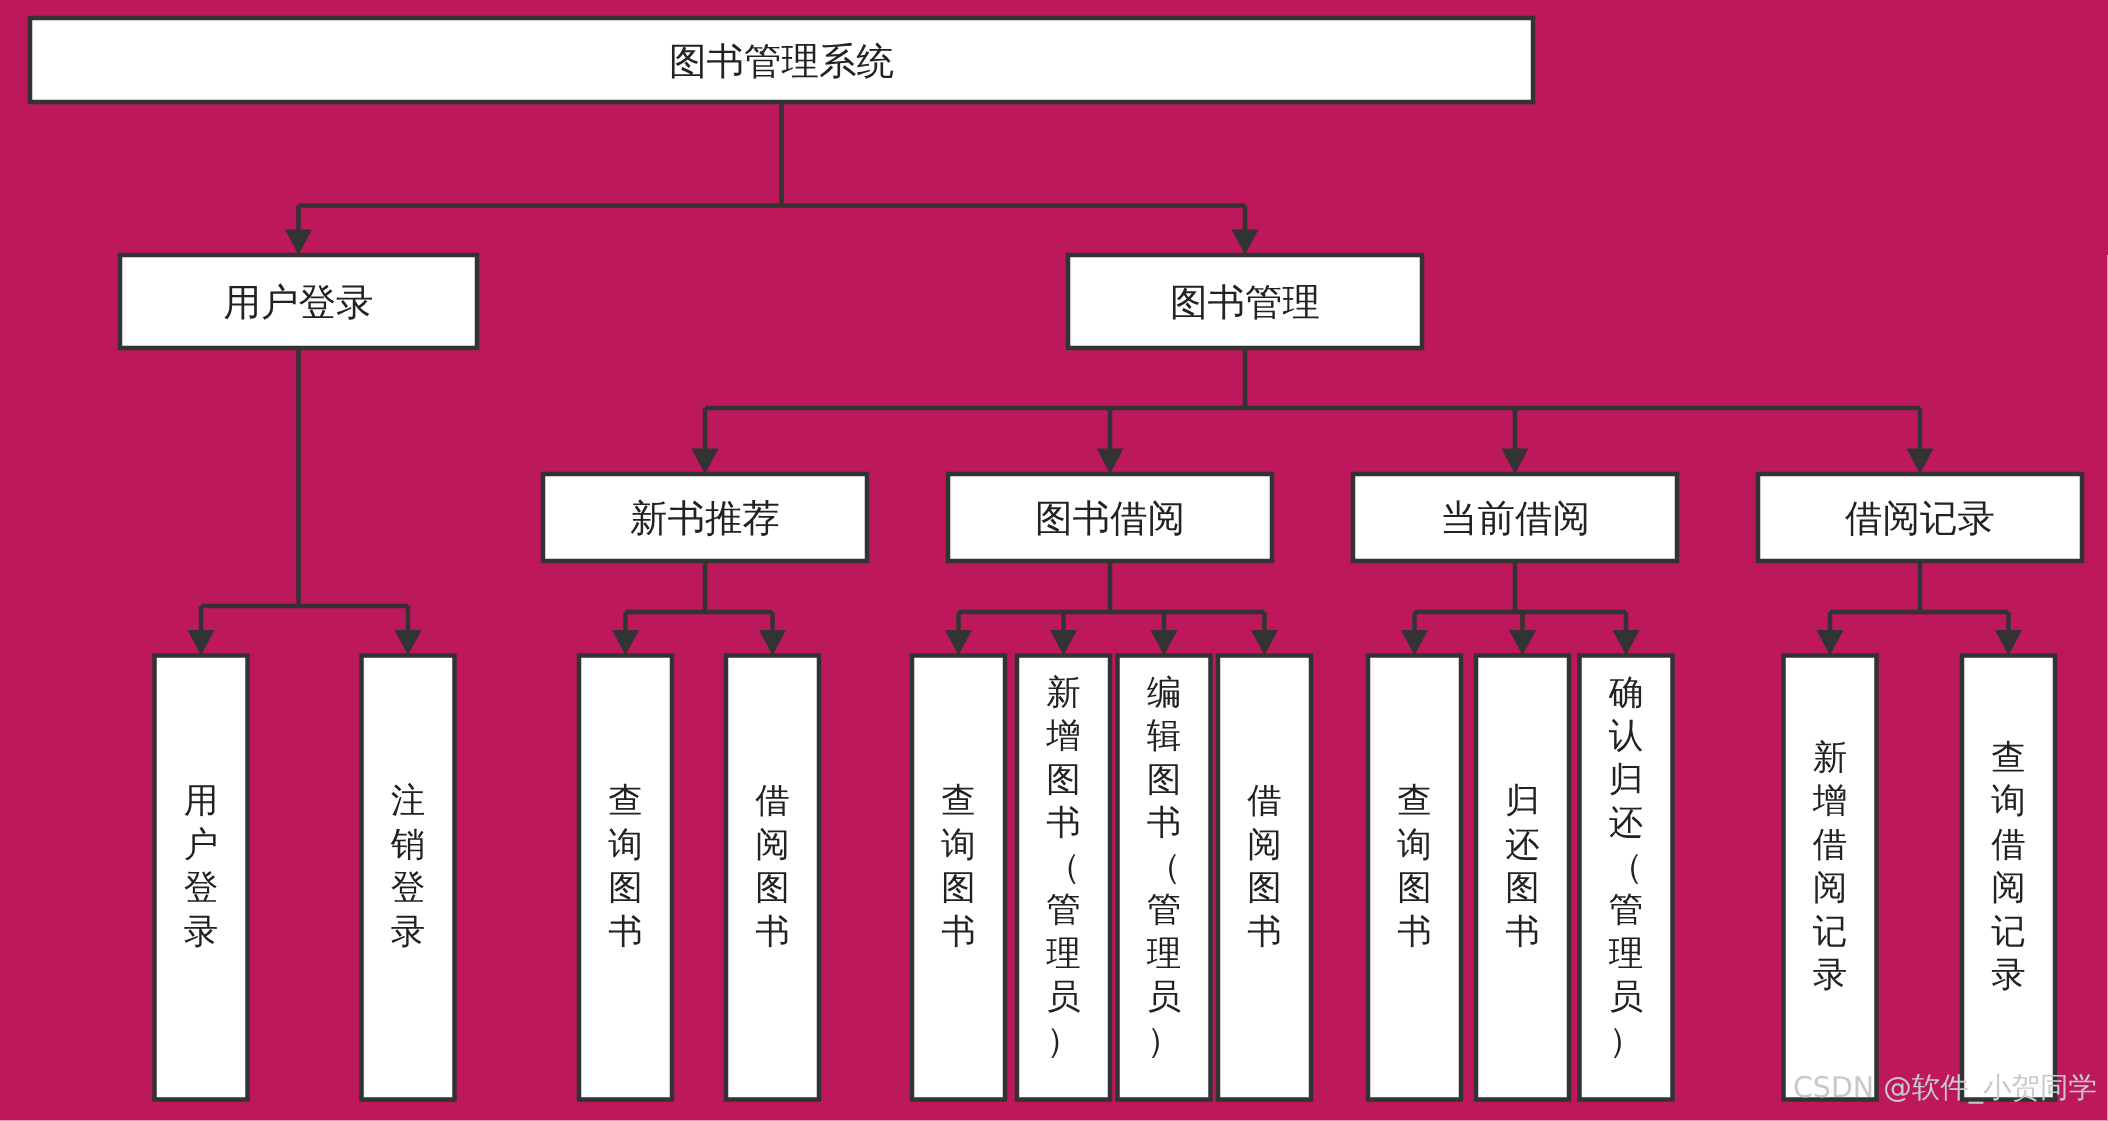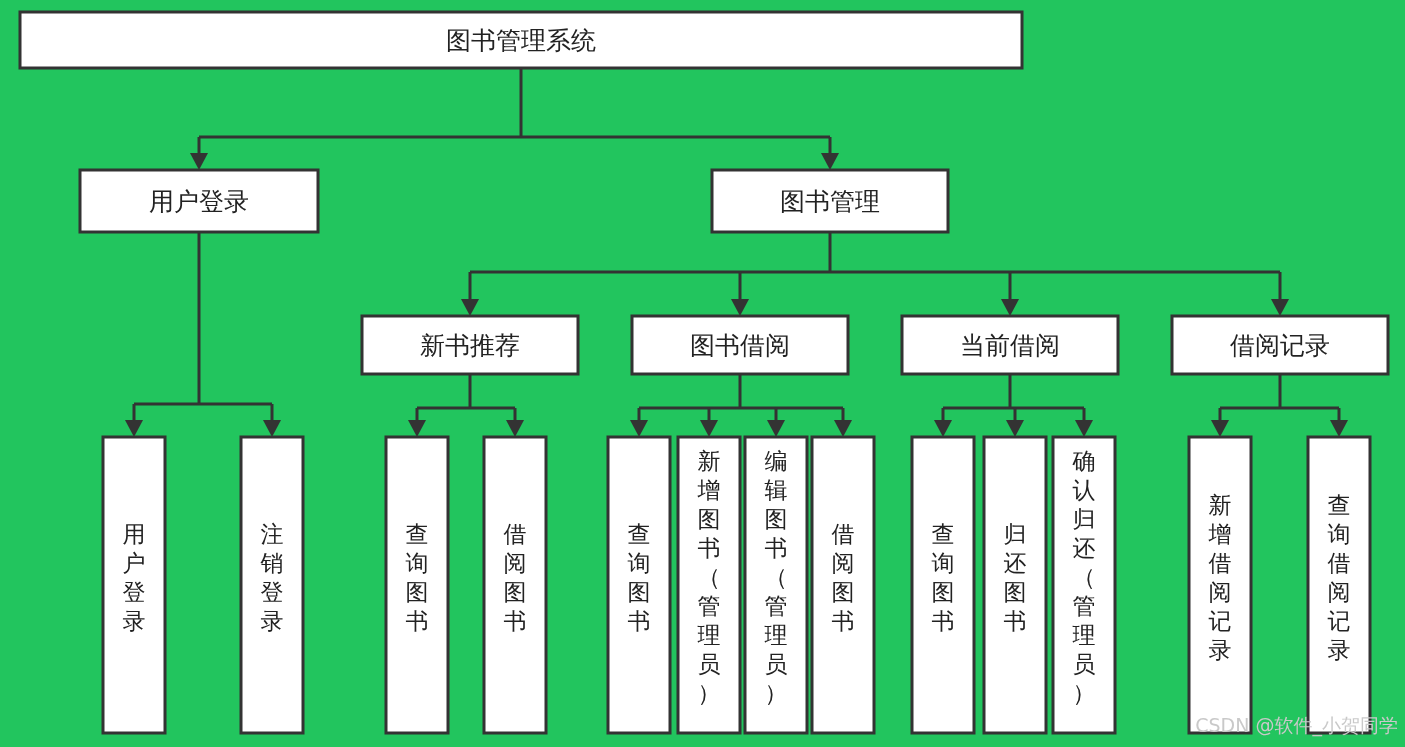--- a/index.html
+++ b/index.html
@@ -11,21 +11,21 @@
   body {
     width: 1405px;
     height: 747px;
     font-family: "DejaVu Sans", "Liberation Sans", sans-serif;
     overflow: hidden;
   }
   #diagram-root {
     position: relative;
     width: 1405px;
     height: 747px;
-    background: #22c55e;
+    background: #be185d;
   }
   svg.diagram-canvas {
     position: absolute;
     left: 0;
     top: 0;
     width: 1405px;
     height: 747px;
     display: block;
   }
   .node-box {

